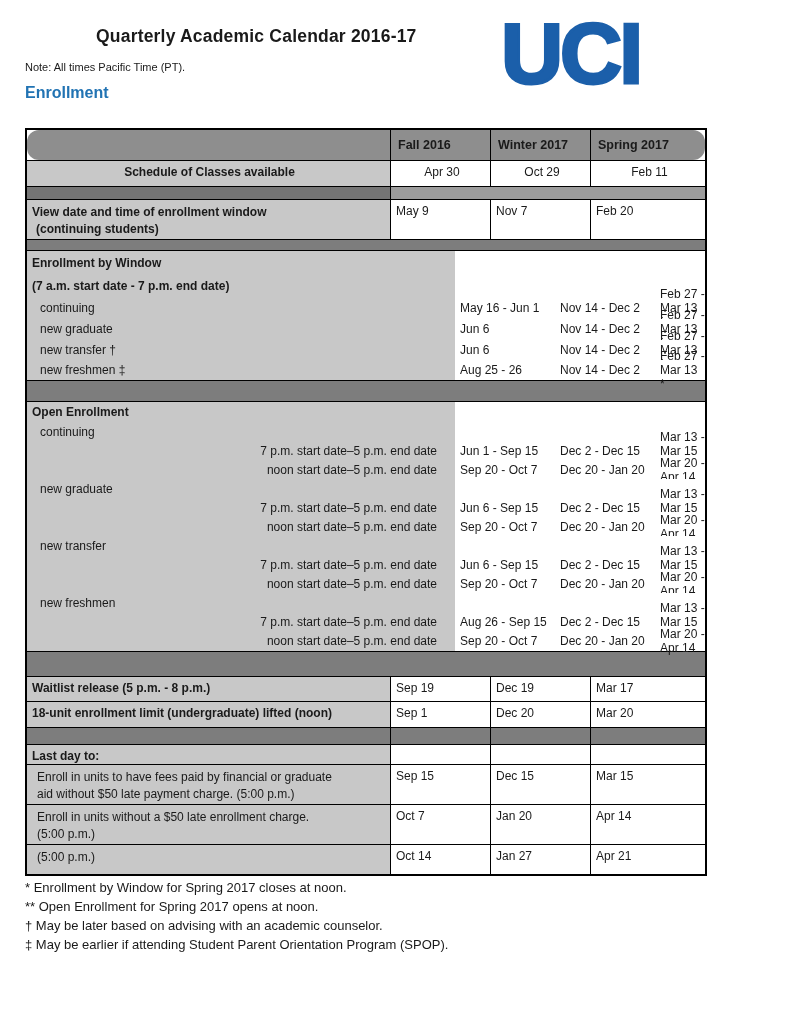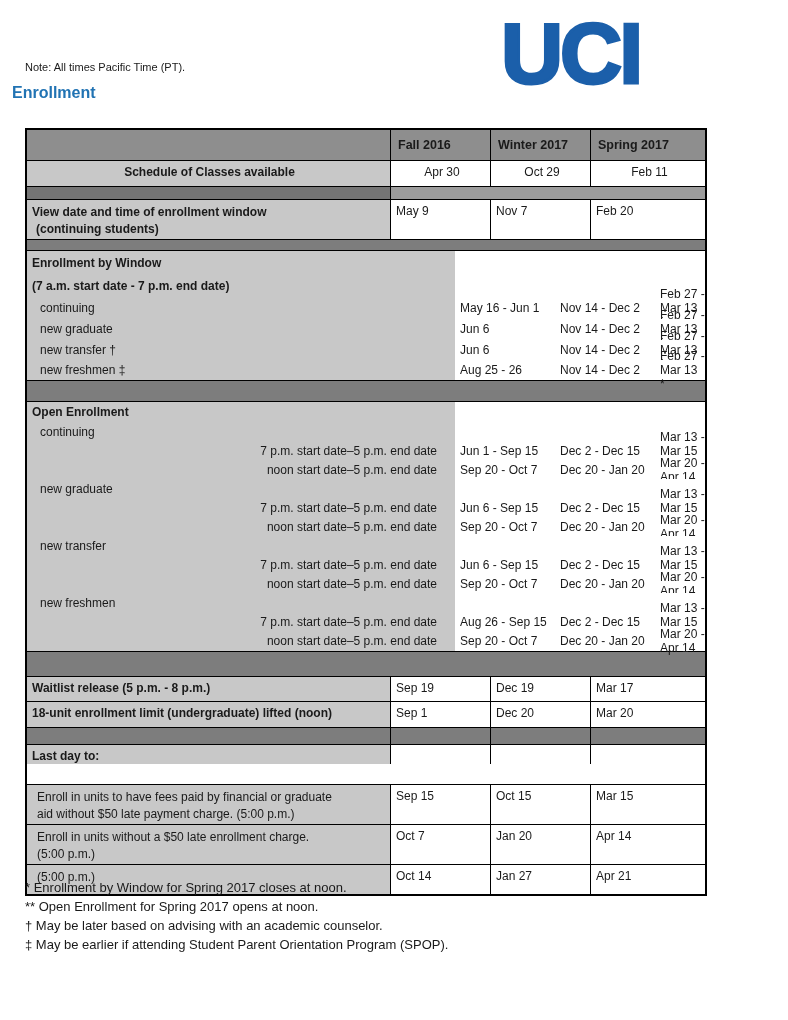--- a/index.html
+++ b/index.html
@@ -3,31 +3,31 @@
 <meta charset="utf-8">
 <style>
   * { margin:0; padding:0; box-sizing:border-box; }
   html,body { background:#ffffff; }
   body { width:788px; height:1020px; font-family:"Liberation Sans", sans-serif; color:#1a1a1a; position:relative; }
   .page { position:absolute; left:0; top:0; width:788px; height:1020px; background:#fff; overflow:hidden; }
 
   
   .title   { position:absolute; left:96px;  top:26px; font-size:17.5px; font-weight:bold; letter-spacing:.2px; }
   .note    { position:absolute; left:25px;  top:61px; font-size:11px; }
-  .heading { position:absolute; left:12px;  top:84px; font-size:16px; font-weight:bold; color:#2173b3; }
+  .heading { position:absolute; left:25px;  top:84px; font-size:16px; font-weight:bold; color:#2173b3; }
   .logo    { position:absolute; left:501px; top:10px; font-size:86px; font-weight:bold; color:#1b5faa;
              letter-spacing:-3px; line-height:1.0; -webkit-text-stroke:3px #1b5faa; }
 
   
   .cal { position:absolute; left:25px; top:128px; width:682px; border:2px solid #000; background:#fff; font-size:12px; }
   .row { display:flex; }
   .bt  { border-top:1px solid #000; }
   .c-lbl { width:363px; } .c-f { width:100px; } .c-w { width:100px; } .c-s { flex:1; }
 
-  .hrow  { background:#8e8e8e; }
+  .hrow  { background:#8e8e8e;border-radius:12px; }
   .hcell { padding:8px 2px 0 7px; font-weight:bold; border-left:1px solid #000; font-size:12.5px; }
   .hcell.first { border-left:none; }
 
   .lbl  { background:#c8c8c8; padding:4px 3px 0 5px; }
   .lbl > div { line-height:17px; }
   .b    { font-weight:bold; }
   .ind2 { padding-left:10px; }
   .l2pad{ padding-left:4px; }
   .cell { background:#fff; border-left:1px solid #000; padding:4px 2px 0 5px; }
 
@@ -37,21 +37,21 @@
   .r-sep3 { height:21px; }
   .r-sep4 { height:25px; }
   .r-sep5 { height:17px; } .blk { border-left:1px solid #000; }
 
   .r-header  { height:30px; }
   .r-schedule{ height:26px;text-align:center; }
   .r-view    { height:40px; }
   .r-wait    { height:25px; }
   .r-unit    { height:26px; }
   .r-lastday { height:20px; }
-  .r-fees    { height:40px;margin-top:20px; }
+  .r-fees    { height:40px; }
   .r-late    { height:40px; }
   .r-status  { height:30px; }
 
   
   .sl   { display:flex; }
   .slbl { width:428px; background:#c8c8c8; padding-left:5px; display:flex; align-items:center; }
   .slbl.ind  { padding-left:13px; }
   .slbl.rlbl { justify-content:flex-end; padding-right:18px; padding-left:0; }
   .d    { background:#fff; padding-left:5px; display:flex; align-items:center; }
   .d.f  { width:100px; } .d.w { width:100px; } .d.s { flex:1; }
@@ -59,20 +59,21 @@
 
   
   .foot { position:absolute; left:25px; top:880px; font-size:13px; }
   .fn   { height:19px; }
 </style>
 </head>
 <body>
 
 <div class="page">
 
+  <div class="title">Quarterly Academic Calendar 2016-17</div>
   <div class="note">Note: All times Pacific Time (PT).</div>
   <div class="logo">UCI</div>
   <div class="heading">Enrollment</div>
 
   <div class="cal">
 
     <div class="row r-header hrow">
       <div class="c-lbl hcell first"></div>
       <div class="c-f hcell">Fall 2016</div>
       <div class="c-w hcell">Winter 2017</div>
@@ -258,21 +259,21 @@
       <div class="c-w cell"></div>
       <div class="c-s cell"></div>
     </div>
 
     <div class="row r-fees bt">
       <div class="c-lbl lbl ind2">
         <div>Enroll in units to have fees paid by financial or graduate</div>
         <div>aid without $50 late payment charge. (5:00 p.m.)</div>
       </div>
       <div class="c-f cell">Sep 15</div>
-      <div class="c-w cell">Oct 15</div>
+      <div class="c-w cell">Dec 15</div>
       <div class="c-s cell">Mar 15</div>
     </div>
 
     <div class="row r-late bt">
       <div class="c-lbl lbl ind2">
         <div>Enroll in units without a $50 late enrollment charge.</div>
         <div>(5:00 p.m.)</div>
       </div>
       <div class="c-f cell">Oct 7</div>
       <div class="c-w cell">Jan 20</div>

